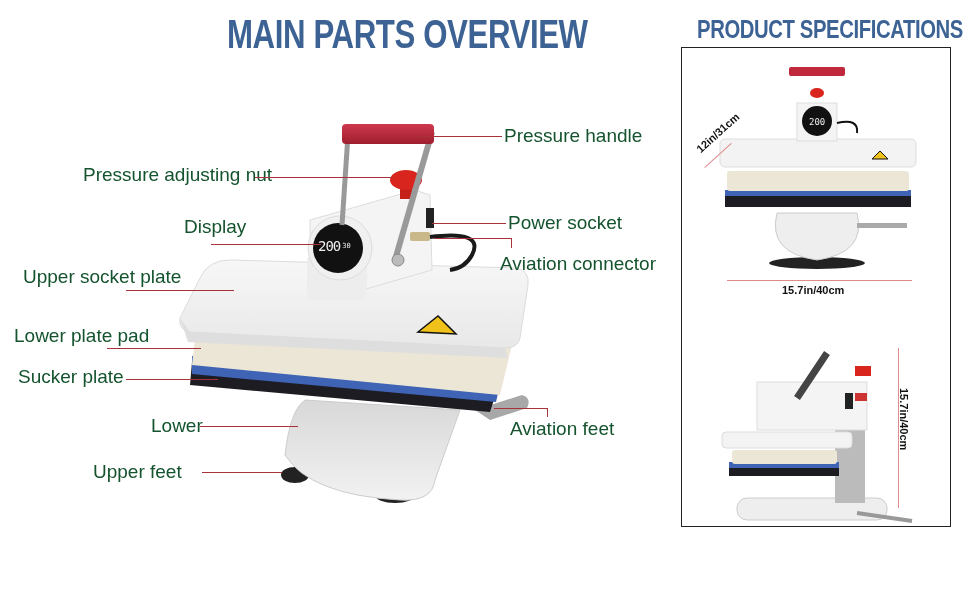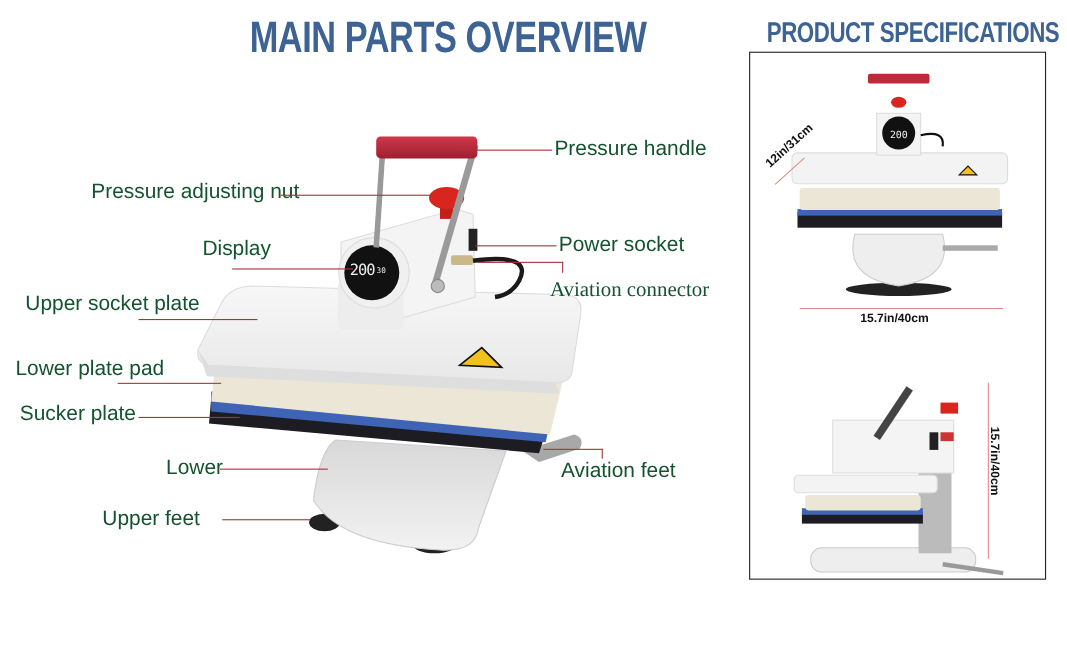--- a/index.html
+++ b/index.html
@@ -110,21 +110,21 @@
 
 <div class="label" style="left:51px;top:164px;margin-left:32px;">Pressure adjusting nut</div>
 <div class="leader" style="left:255px;top:177px;width:138px;"></div>
 
 <div class="label" style="left:508px;top:212px;">Power socket</div>
 <div class="leader" style="left:432px;top:223px;width:74px;"></div>
 
 <div class="label" style="left:144px;top:216px;margin-left:40px;">Display</div>
 <div class="leader" style="left:211px;top:244px;width:110px;"></div>
 
-<div class="label" style="left:500px;top:253px;font-family:Liberation Serif, serif;">Aviation connector</div>
+<div class="label" style="left:500px;top:253px;">Aviation connector</div>
 <div class="leader" style="left:434px;top:238px;width:78px;"></div>
 <div class="leader v" style="left:511px;top:238px;height:10px;"></div>
 
 <div class="label" style="left:23px;top:266px;">Upper socket plate</div>
 <div class="leader" style="left:126px;top:290px;width:108px;"></div>
 
 <div class="label" style="left:14px;top:325px;">Lower plate pad</div>
 <div class="leader" style="left:107px;top:348px;width:94px;"></div>
 
 <div class="label" style="left:18px;top:366px;">Sucker plate</div>

